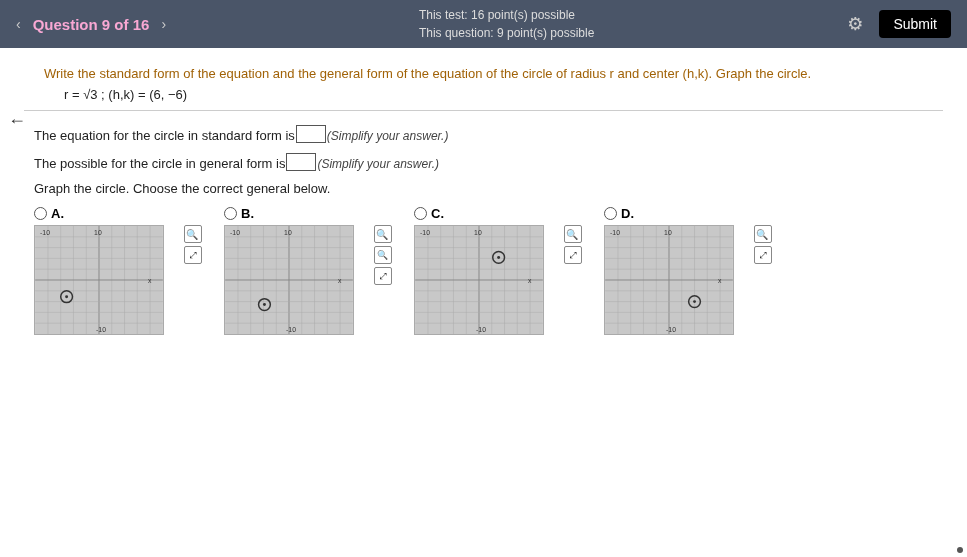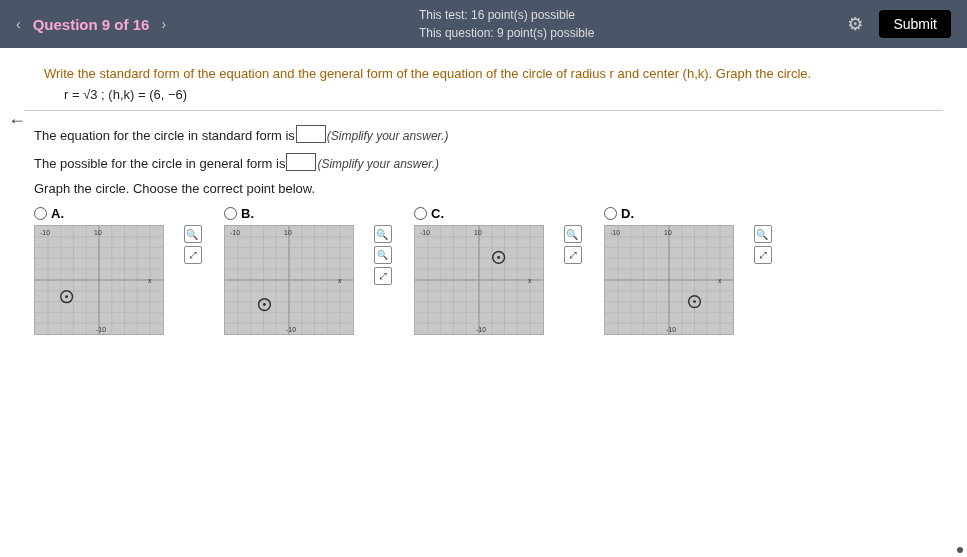--- a/index.html
+++ b/index.html
@@ -240,21 +240,21 @@
     <span class="answer-box"></span>
     <span class="simplify-note">(Simplify your answer.)</span>
   </div>
 
   <div class="form-row">
     <span>The possible for the circle in general form is</span>
     <span class="answer-box"></span>
     <span class="simplify-note">(Simplify your answer.)</span>
   </div>
 
-  <p class="graph-section-label">Graph the circle. Choose the correct point below.</p>
+  <p class="graph-section-label">Graph the circle. Choose the correct general below.</p>
 
   <div class="choices-row">
 
     <div class="choice-item">
       <label class="choice-radio-label">
         <span class="choice-radio"></span>
         <span>A.</span>
       </label>
       <div style="position:relative; width:150px;">
         <div class="graph-thumb">

